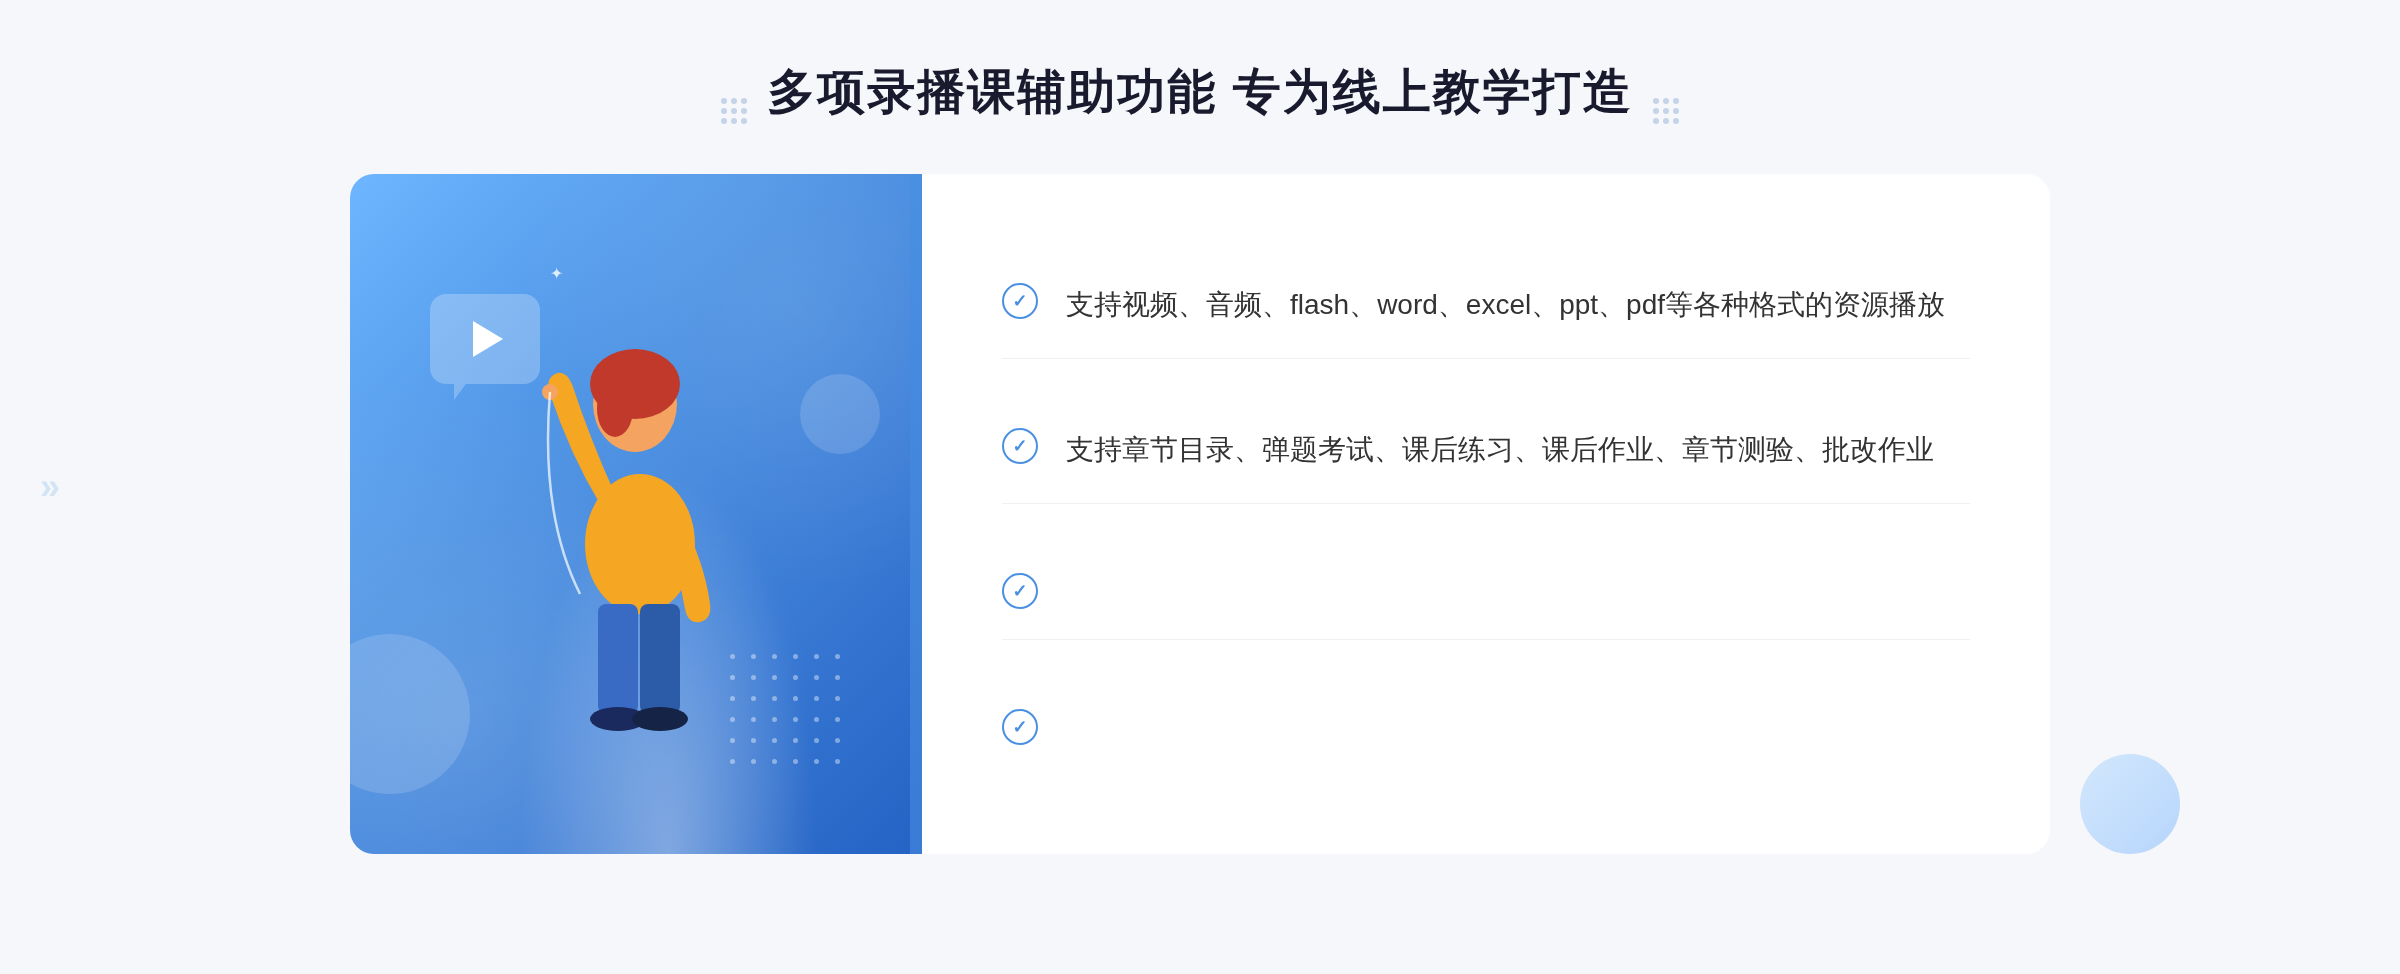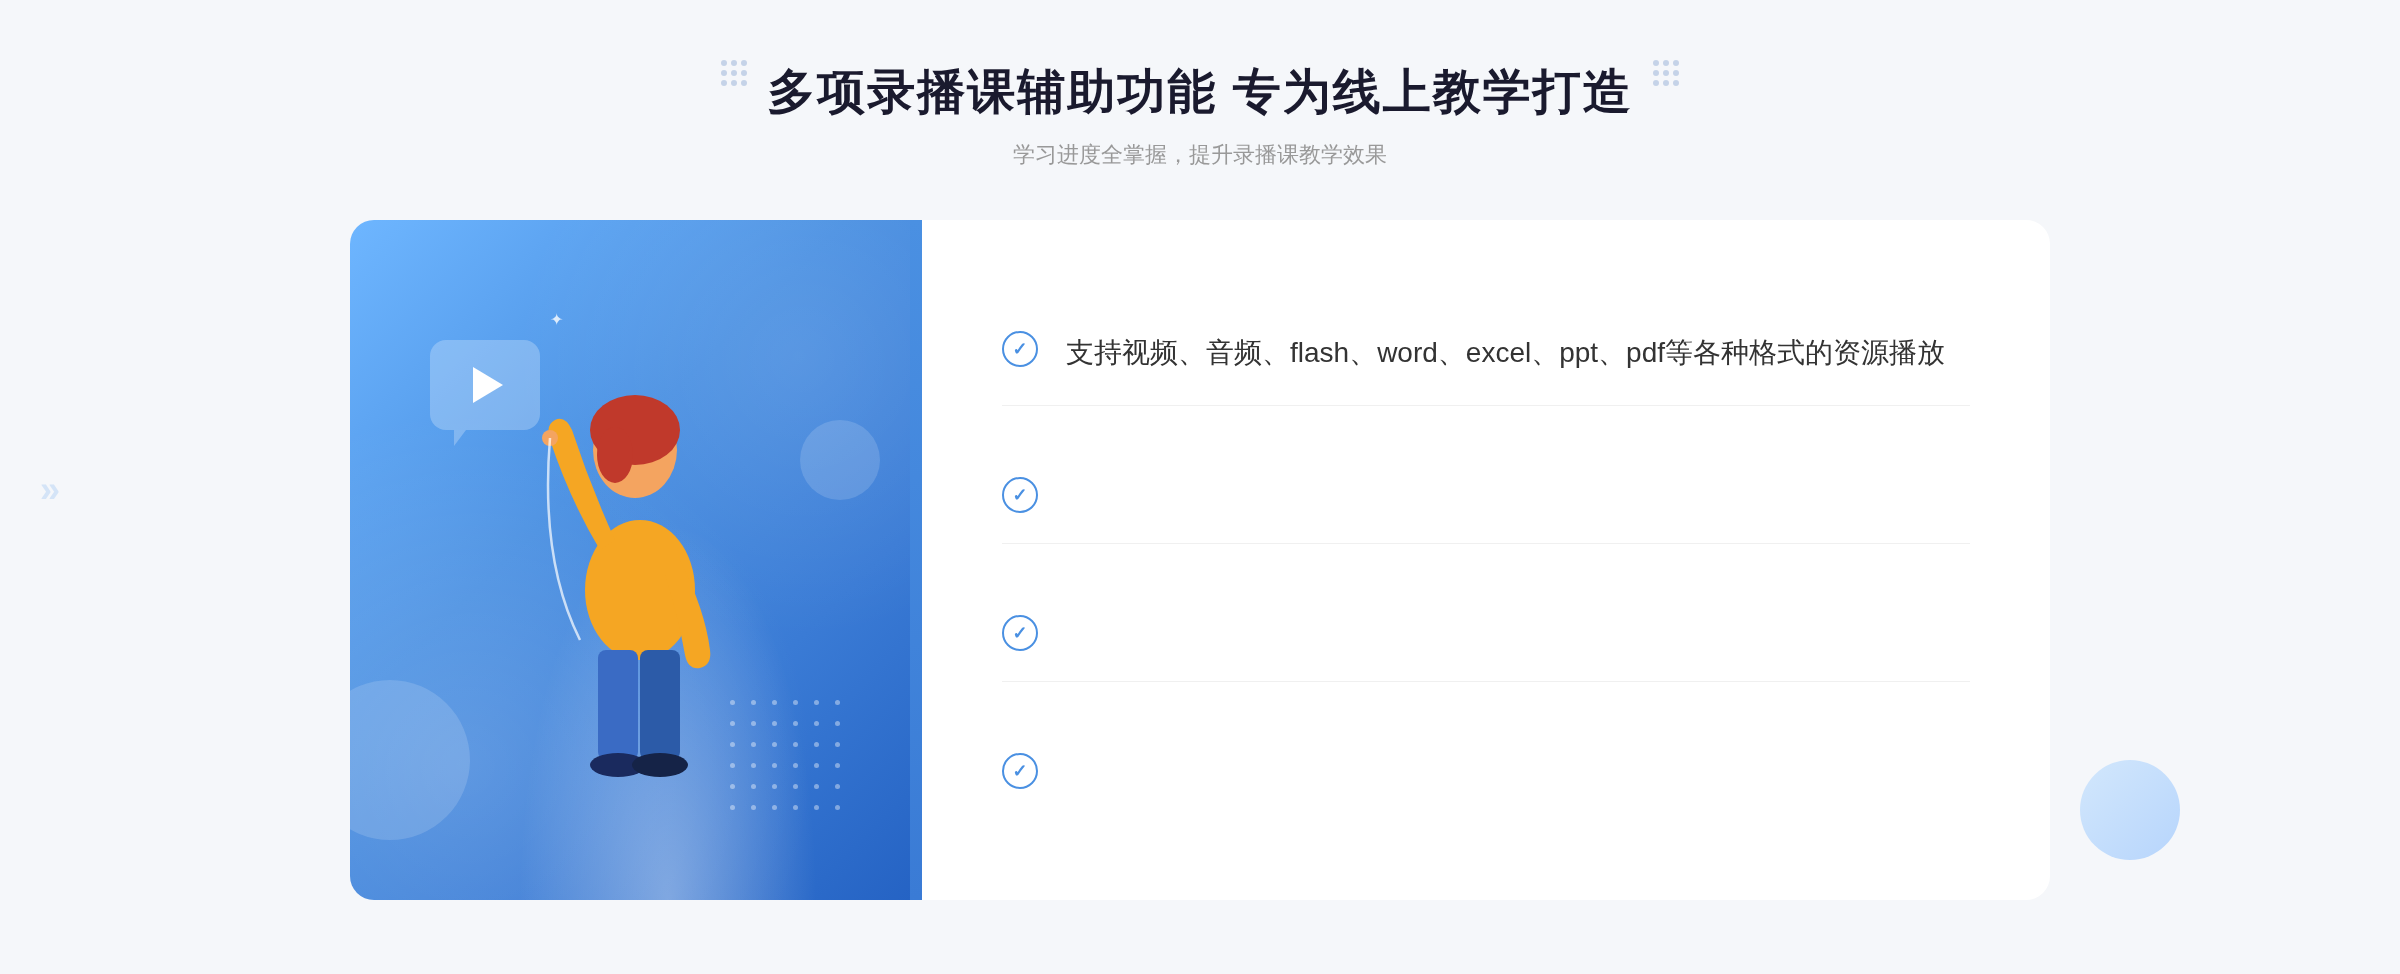--- a/index.html
+++ b/index.html
@@ -23,21 +23,21 @@
     }
 
     
     .header-section {
       text-align: center;
       margin-bottom: 50px;
       position: relative;
     }
     .header-title-row {
       display: flex;
-      align-items: flex-start;
+      align-items: flex-end;
       justify-content: center;
       gap: 20px;
     }
     .title-deco-grid {
       display: grid;
       grid-template-columns: repeat(3, 6px);
       grid-template-rows: repeat(3, 6px);
       gap: 4px;
     }
     .title-deco-grid span {
@@ -265,21 +265,20 @@
           <span></span>
           <span></span>
         <span></span>
           <span></span>
           <span></span>
         <span></span>
           <span></span>
           <span></span>
       </div>
     </div>
-    <p class="sub-title">学习进度全掌握，提升录播课教学效果</p>
   </div>
 
   <div class="content-area">
 
     <div class="illustration-card">
 
       <div class="light-cone"></div>
 
       <div class="circle-deco" style="width:160px;height:160px;bottom:60px;left:-40px;"></div>
       <div class="circle-deco" style="width:80px;height:80px;top:200px;right:30px;"></div>
@@ -363,20 +362,21 @@
         <div class="check-circle">
           <span class="check-mark">✓</span>
         </div>
         <p class="feature-text">支持视频、音频、flash、word、excel、ppt、pdf等各种格式的资源播放</p>
       </div>
 
       <div class="feature-item">
         <div class="check-circle">
           <span class="check-mark">✓</span>
         </div>
+        <p class="feature-text">支持章节目录、弹题考试、课后练习、课后作业、章节测验、批改作业</p>
       </div>
 
       <div class="feature-item">
         <div class="check-circle">
           <span class="check-mark">✓</span>
         </div>
       </div>
 
       <div class="feature-item">
         <div class="check-circle">

